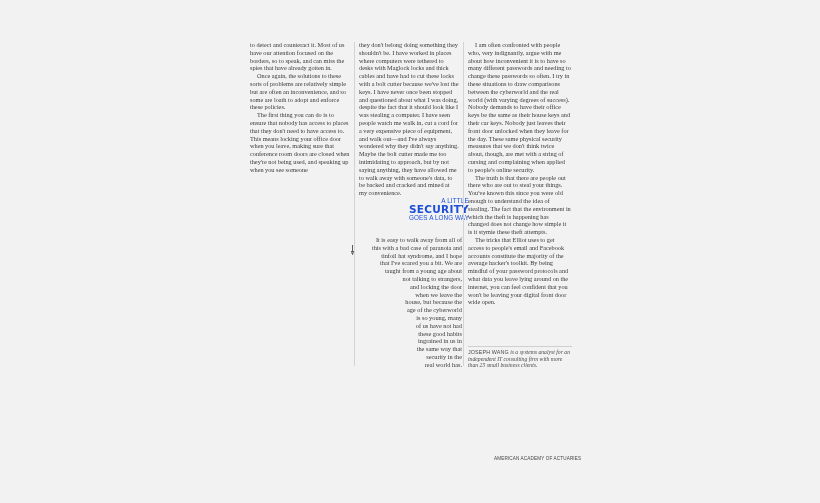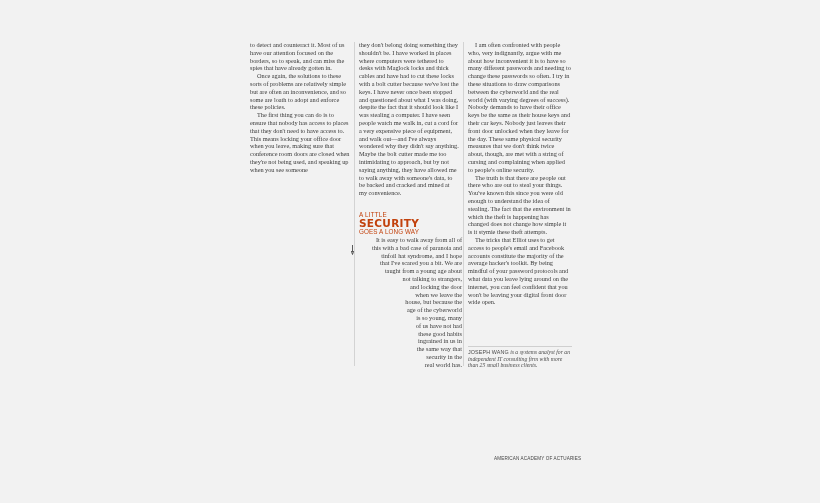--- a/index.html
+++ b/index.html
@@ -25,24 +25,25 @@
     .col p.noindent { text-indent: 0; }
     .col1 { left: 250px; width: 101px; }
     .col2 { left: 359px; width: 100px; }
     .col3 { left: 468px; width: 103px; }
     .rule {
       position: absolute; width: 1px; background: #d3d3d3;
     }
     .rule1 { left: 354px; top: 42px; height: 324px; }
     .rule2 { left: 463px; top: 42px; height: 324px; }
     .sidehead {
-      position: absolute; left: 359px; top: 212px; width: 110px;
+      position: absolute; left: 359px; top: 198px; width: 110px;
       font-family: "Liberation Sans", "DejaVu Sans", sans-serif;
-      color: #c2410c;
+      color: #1d4ed8;
       line-height: 1;
+      text-align: right;
     }
     .sidehead .l1 { font-size: 6.3px; letter-spacing: 0.2px; display:block; }
     .sidehead .l2 { font-size: 10.5px; font-weight: bold; letter-spacing: 0.3px; display:block; margin-top: 0px; font-family: "DejaVu Sans", sans-serif;}
     .sidehead .l3 { font-size: 6.3px; letter-spacing: 0.1px; display:block; margin-top: 0px; }
     .stair {
       position: absolute; left: 358px; top: 236px; width: 104px;
       font-size: 6.3px; line-height: 7.8px; text-align: right;
     }
     .stair div { white-space: nowrap; }
     .quote-mark {

